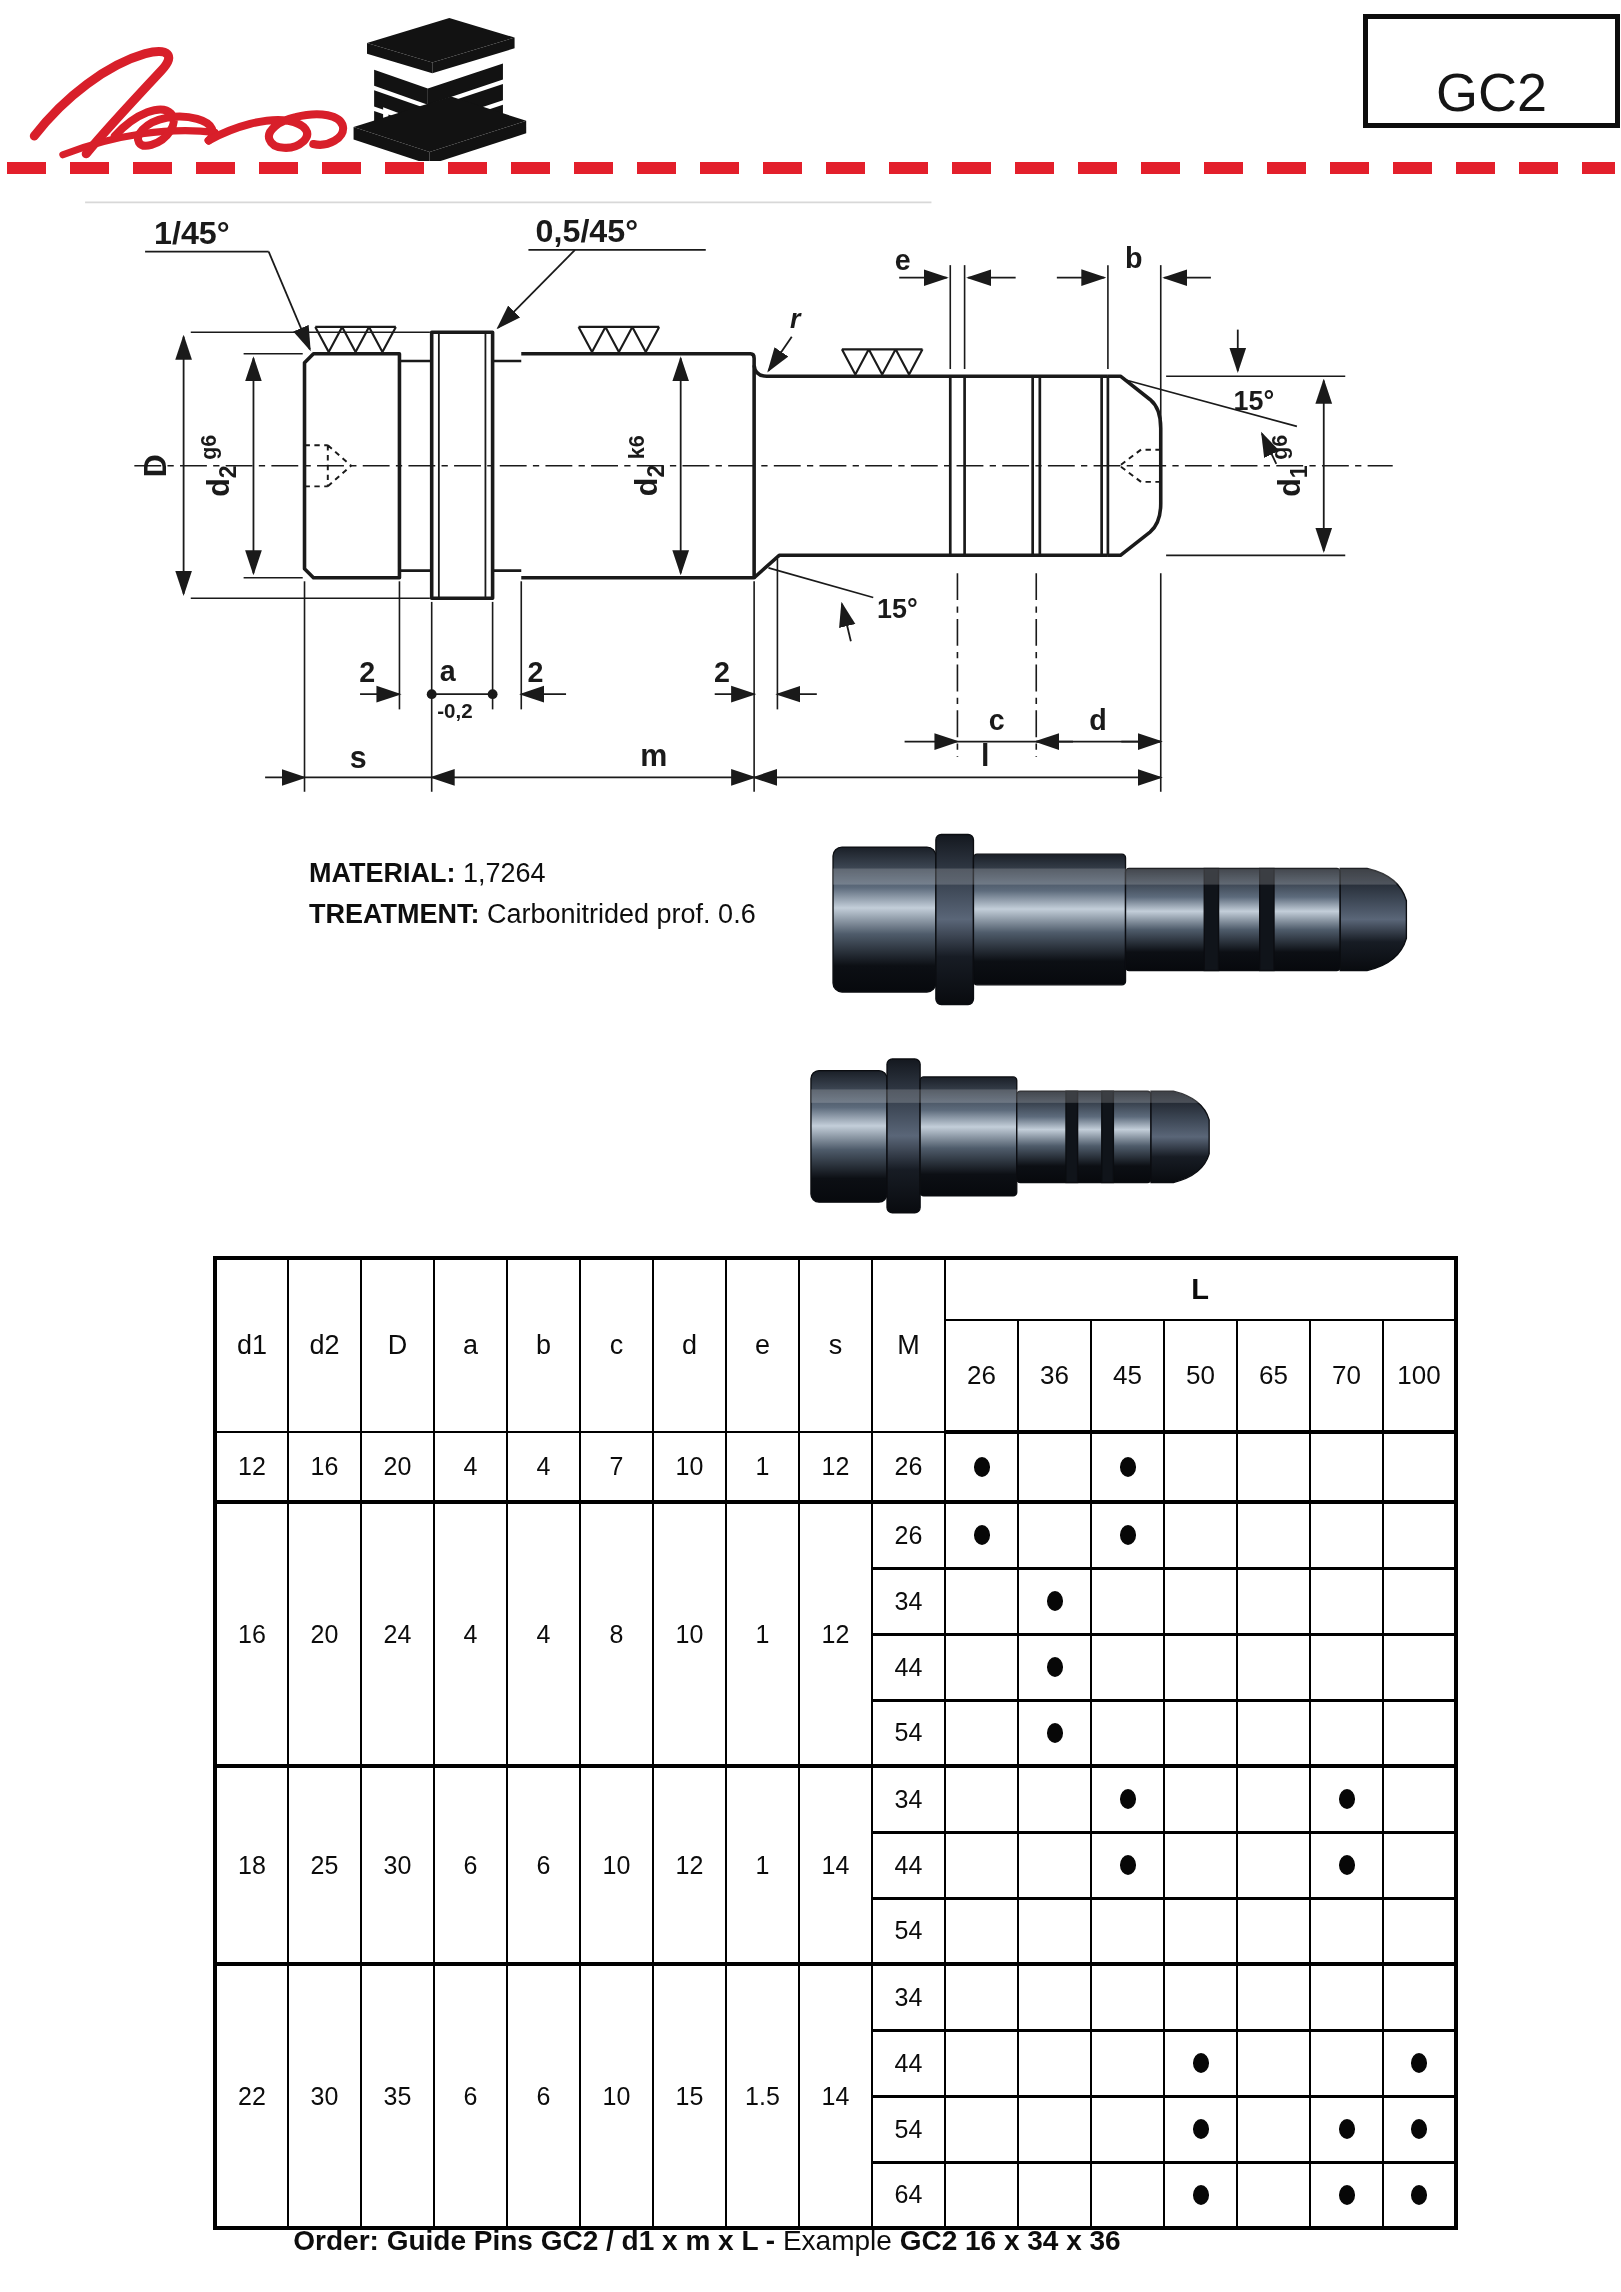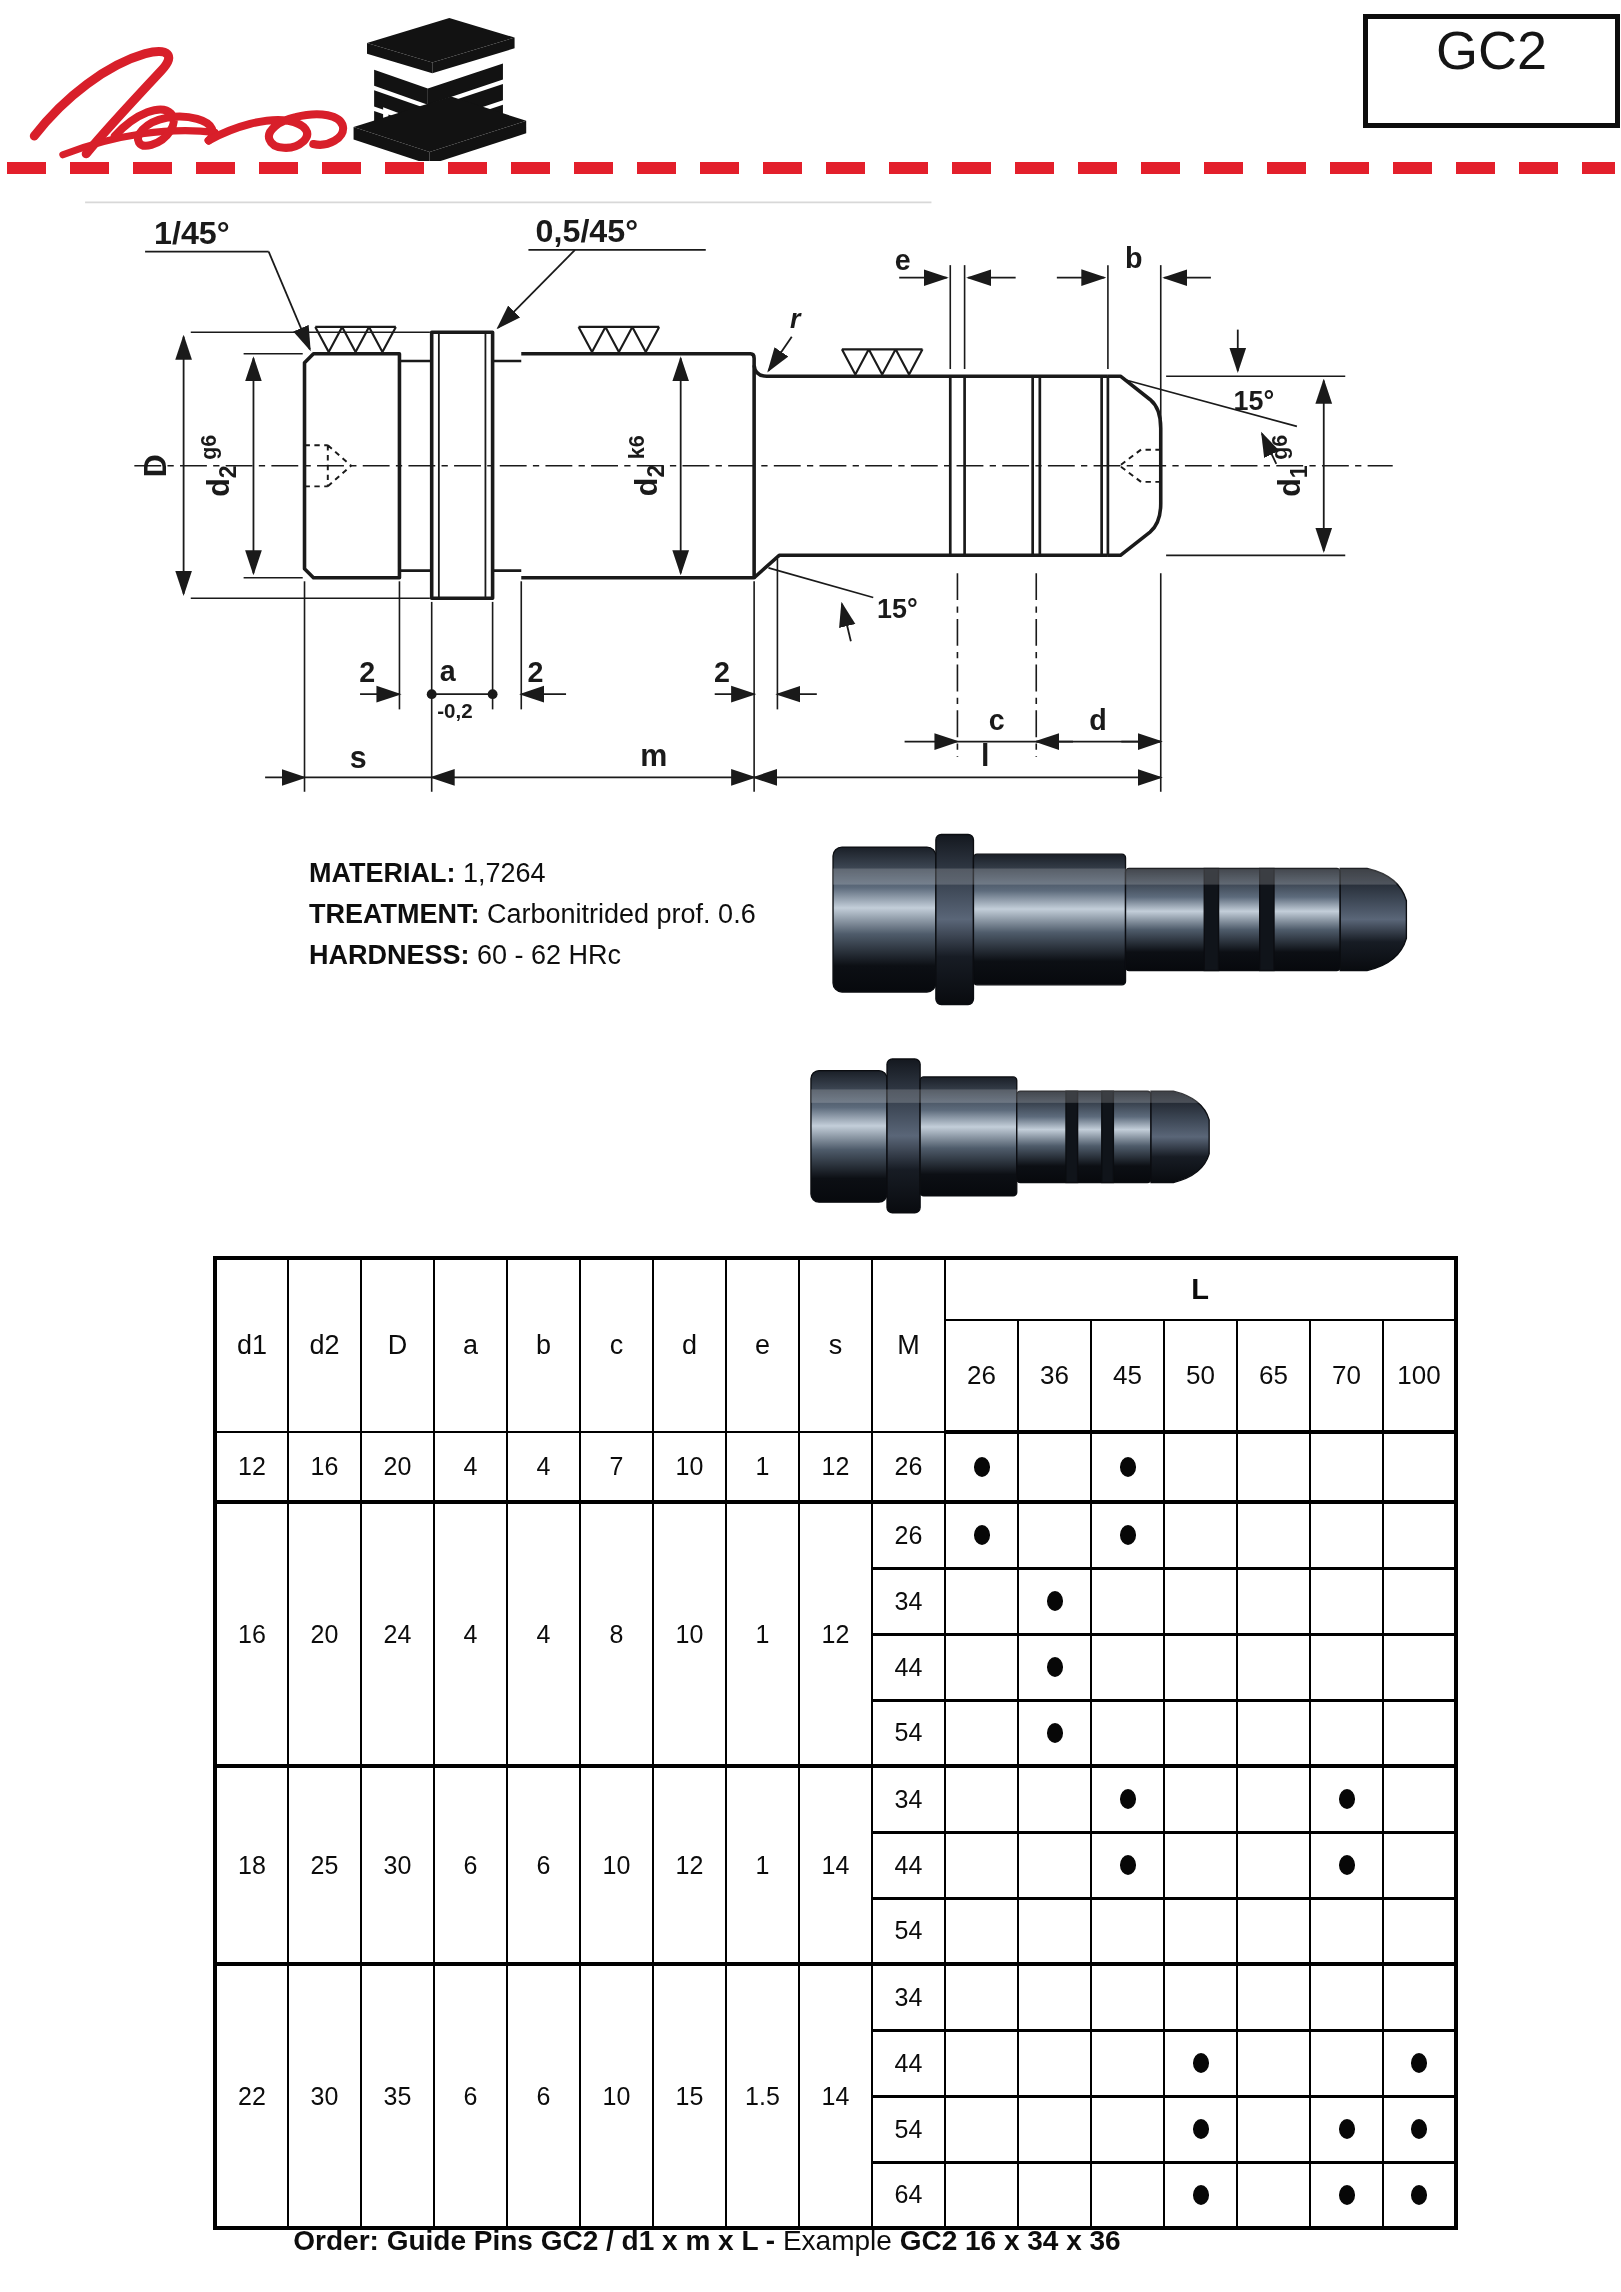--- a/index.html
+++ b/index.html
@@ -3,21 +3,21 @@
 <meta charset="utf-8">
 <style>
   html,body{margin:0;padding:0;background:#fff;}
   .page{position:relative;width:1622px;height:2293px;background:#ffffff;overflow:hidden;
         font-family:"Liberation Sans","DejaVu Sans",sans-serif;color:#111;}
   
   .logo-svg{position:absolute;left:9px;top:0;width:555px;height:161px;}
   .title{position:absolute;left:566px;top:21.5px;width:627px;text-align:center;
          font-size:48px;letter-spacing:0.9px;color:#151515;font-weight:400;}
   .code-box{position:absolute;left:1363px;top:14.3px;width:247px;height:104px;
-            border:5.4px solid #0d0d0d;display:flex;align-items:flex-start;justify-content:center;
+            border:5.4px solid #0d0d0d;display:flex;align-items:flex-end;justify-content:center;
             font-size:54px;color:#151515;}
   .divider{position:absolute;left:7.2px;top:162px;width:1608px;height:11.6px;
            background:repeating-linear-gradient(90deg,#e31f2b 0 39px,transparent 39px 63px);}
   
   .drawing-svg{position:absolute;left:0;top:188px;width:1622px;height:663px;}
   .drawing-svg text{font-family:"Liberation Sans","DejaVu Sans",sans-serif;fill:#1a1a1a;}
   
   .specs{position:absolute;left:309px;top:853px;font-size:27px;line-height:41px;color:#0e0e0e;}
   .specs b{font-weight:700;margin-top:20px;}
   
@@ -203,21 +203,20 @@
       <text x="1226" y="815" font-size="32" text-anchor="middle">d</text>
       <text x="400" y="857" font-size="34" text-anchor="middle">s</text>
       <text x="730" y="855" font-size="34" text-anchor="middle">m</text>
       <text x="1100" y="855" font-size="34" text-anchor="middle">l</text>
     </g>
   </svg>
 
   <div class="specs">
     <div><b>MATERIAL:</b> <span>1,7264</span></div>
     <div><b>TREATMENT:</b> <span>Carbonitrided prof. 0.6</span></div>
-    <div><b>HARDNESS:</b> <span>60 - 62 HRc</span></div>
   </div>
 
   <svg class="photo1" viewBox="0 0 675 218">
     <defs>
       <linearGradient id="met1" x1="0" y1="0" x2="0" y2="1">
         <stop offset="0" stop-color="#1a1f27"></stop>
           <stop offset="0.28" stop-color="#5d6b7c"></stop>
         <stop offset="0.42" stop-color="#c3ced9"></stop>
           <stop offset="0.6" stop-color="#4f5c6b"></stop>
         <stop offset="0.82" stop-color="#0c0f14"></stop>

